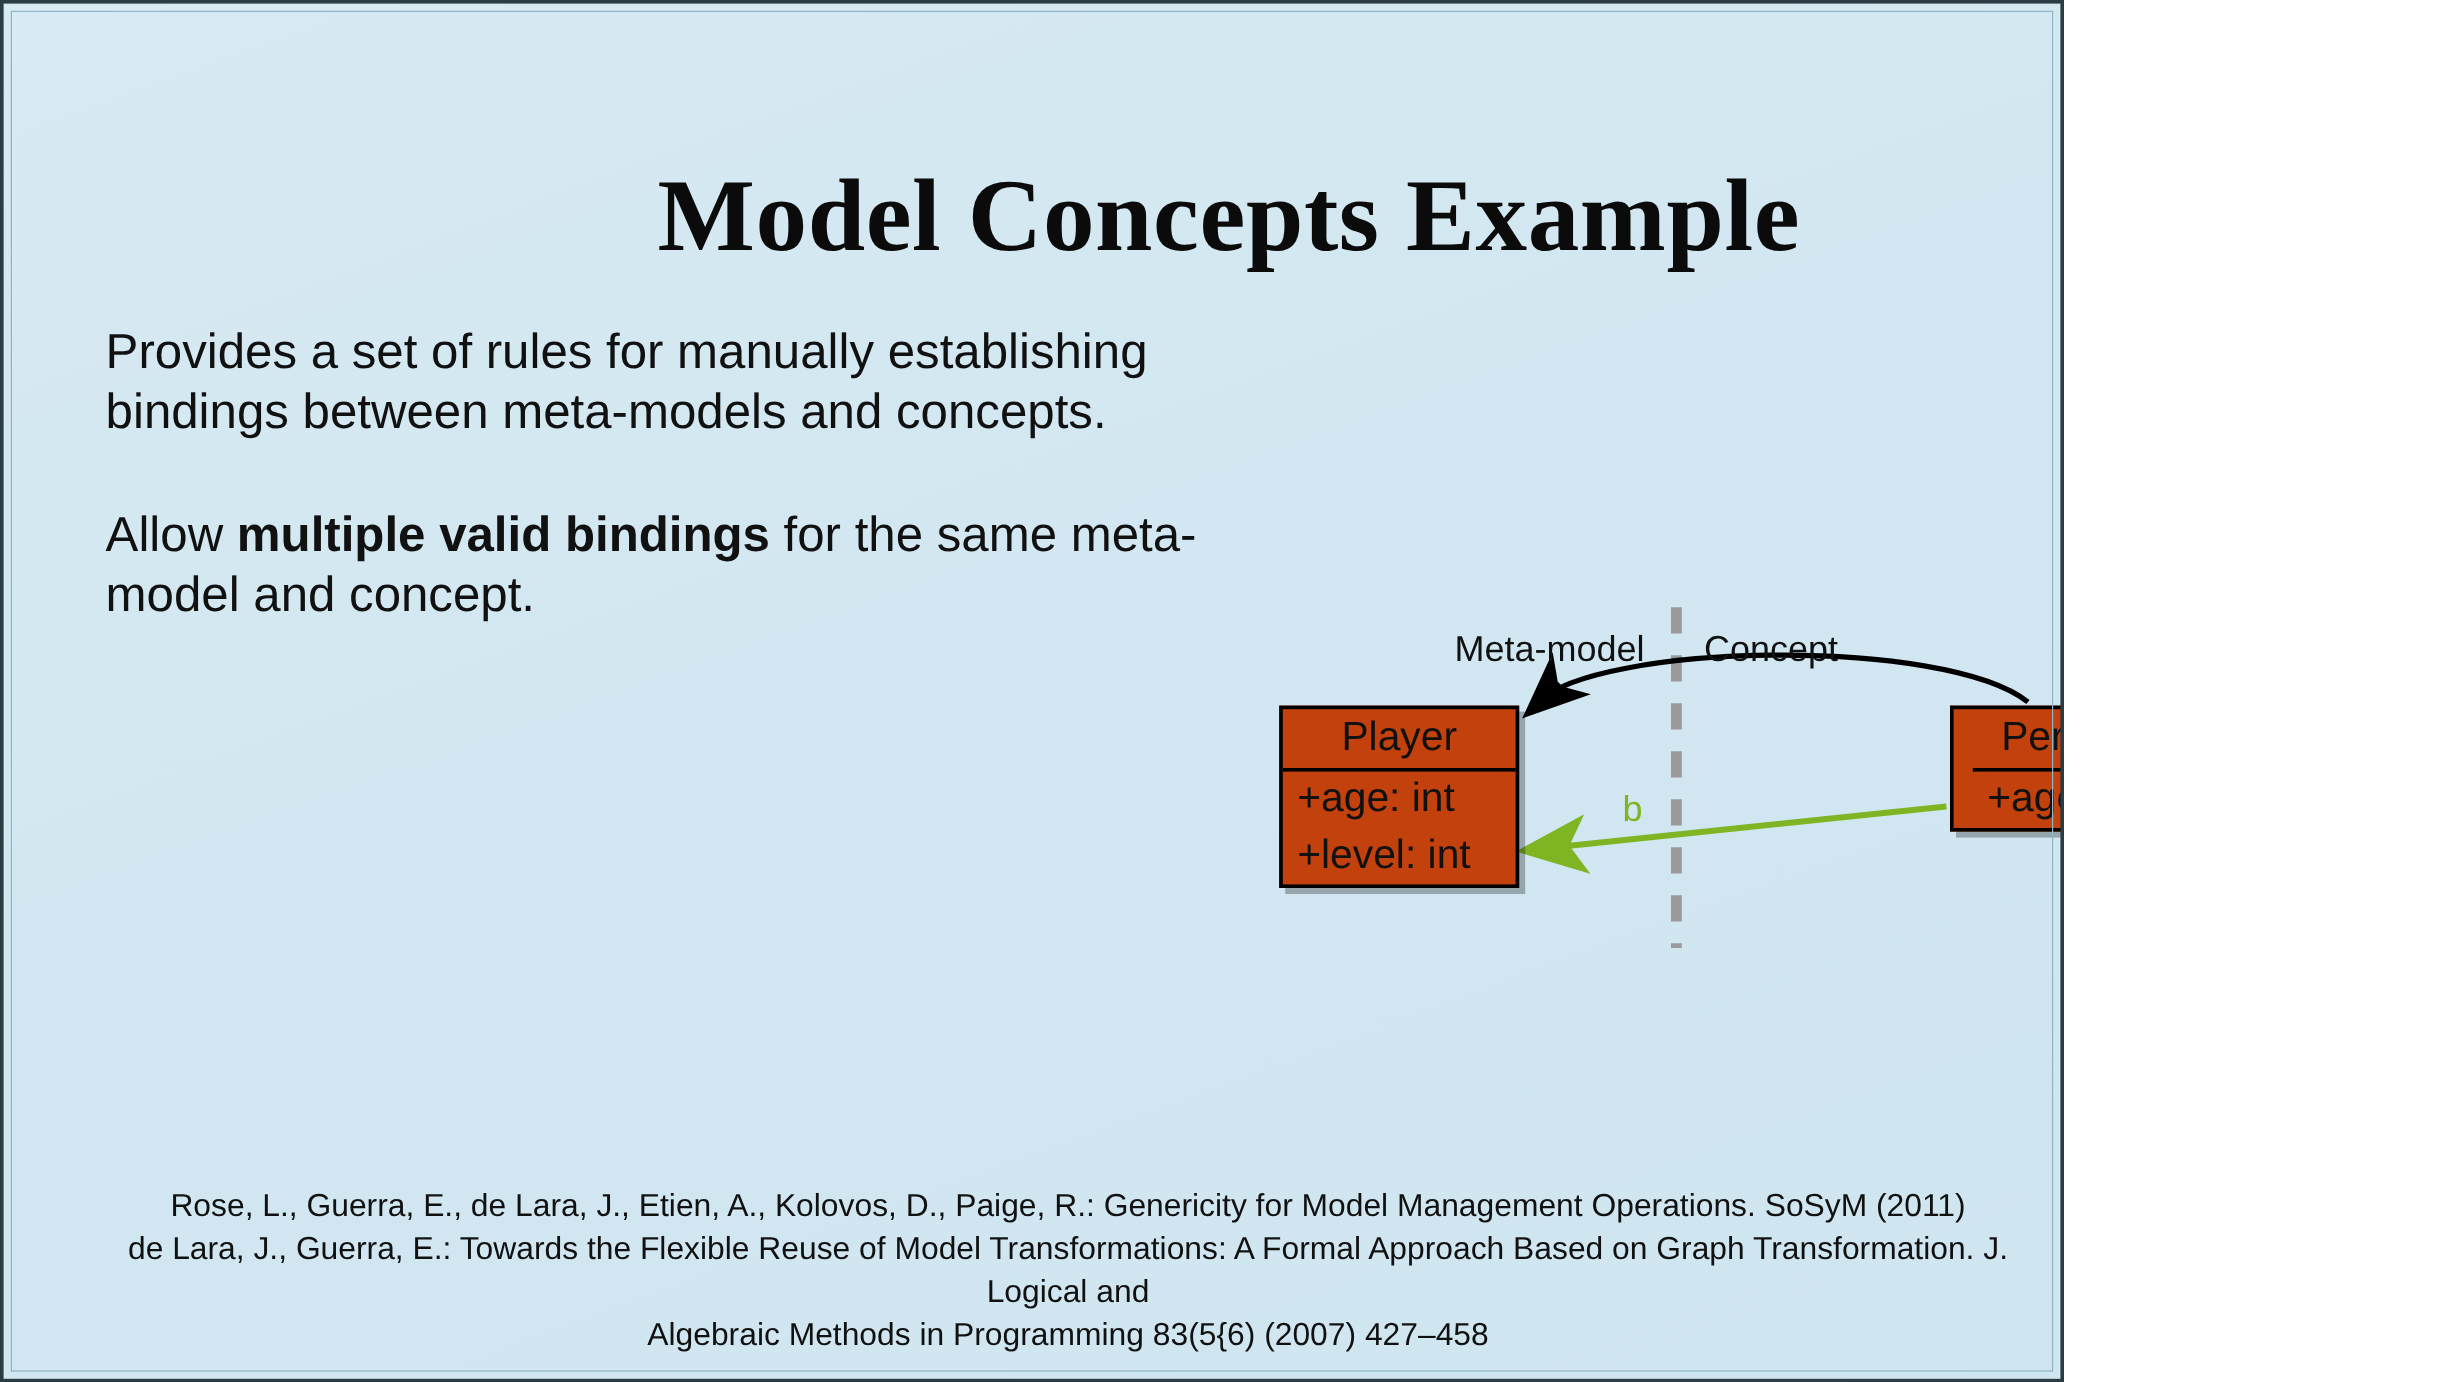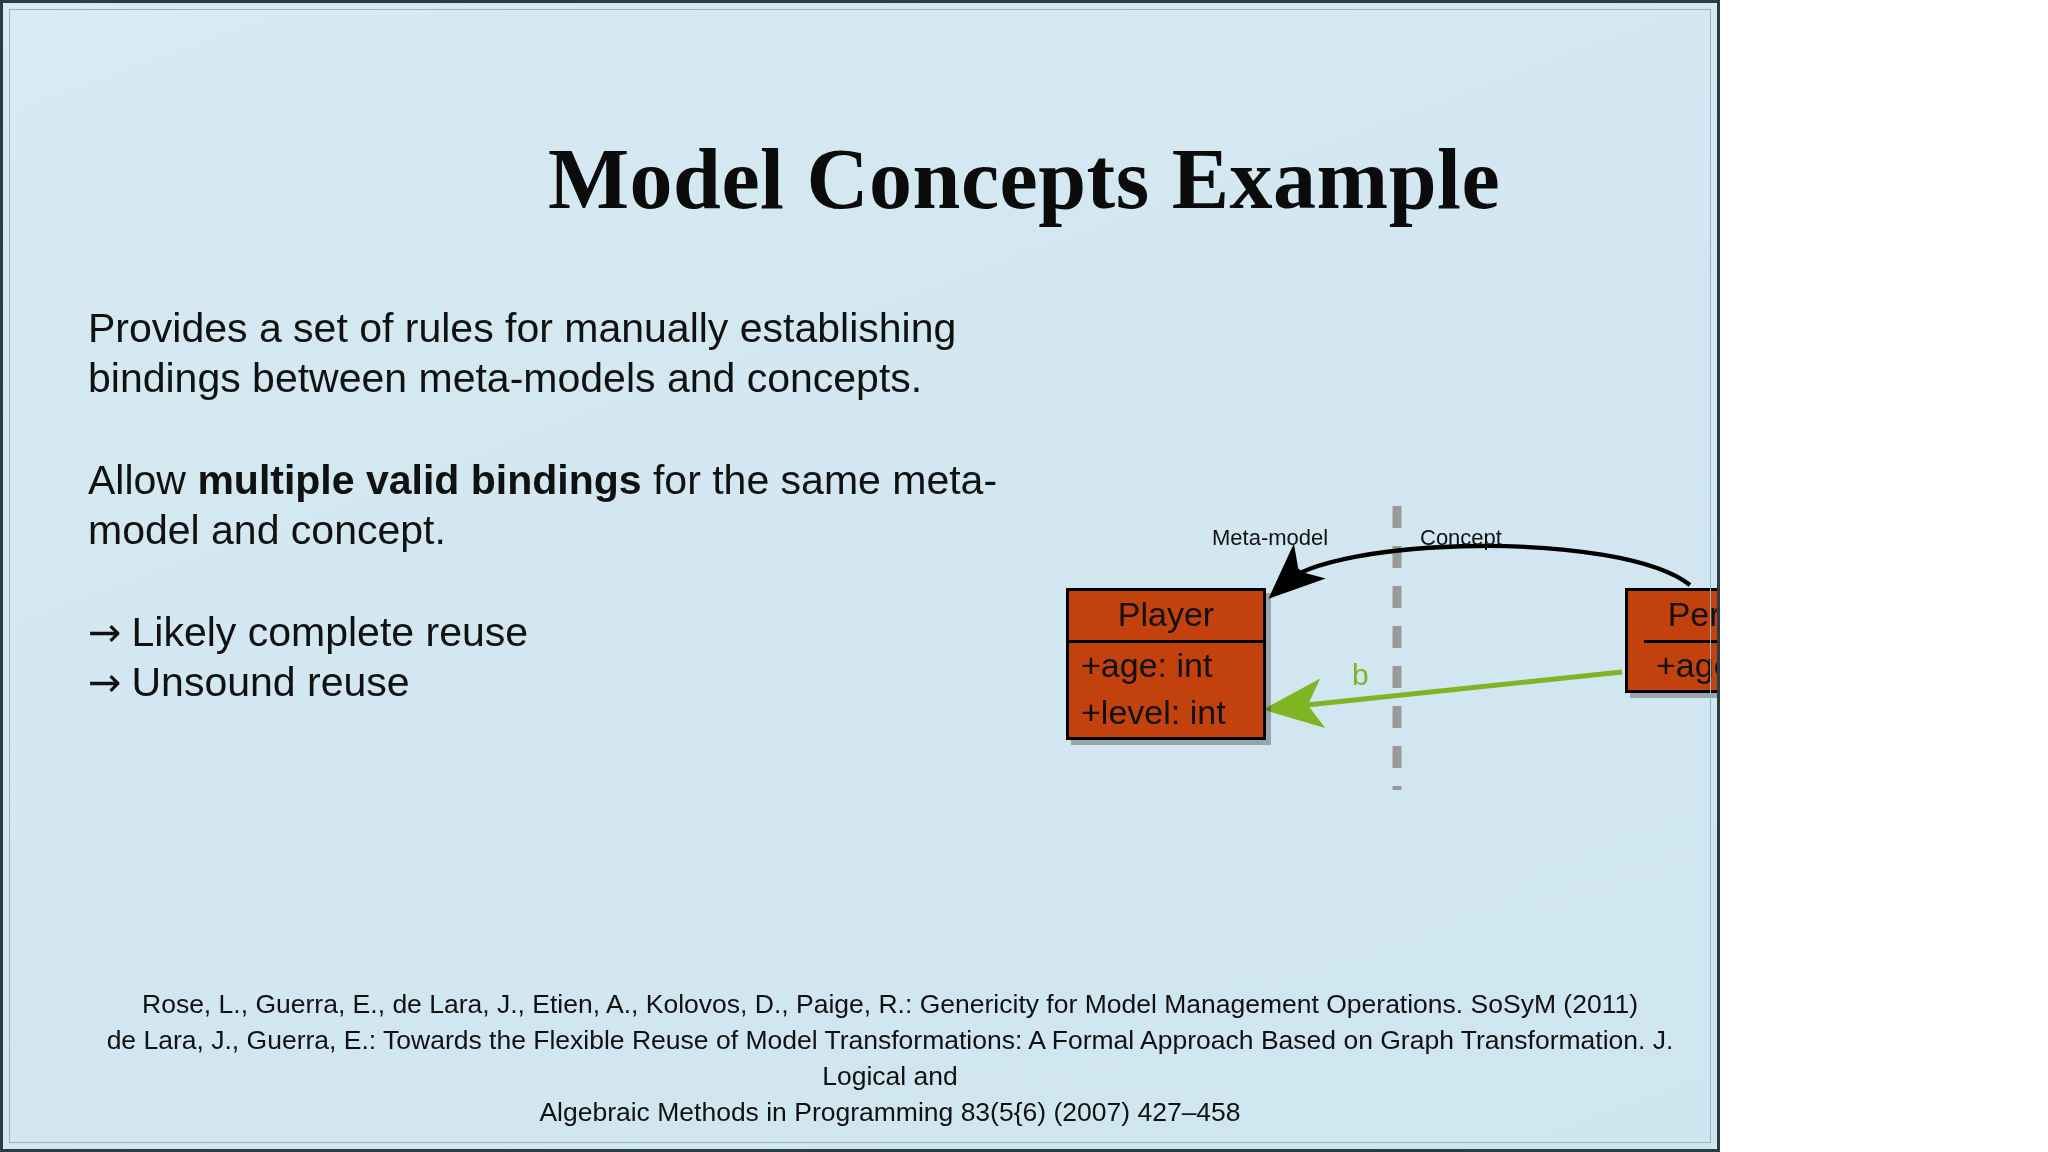--- a/index.html
+++ b/index.html
@@ -53,21 +53,20 @@
 
   
   #body-text {
     position: absolute;
     left: 88px;
     top: 268px;
     width: 1000px;
     font-size: 41px;
     line-height: 50px;
     color: #111111;
-    margin-top: 35px;
   }
   .para { margin: 0 0 52px 0; }
   .para:last-child { margin-bottom: 0; }
   .bold { font-weight: bold; }
   .arrow-line {
     white-space: nowrap;
   }
   .arrow-glyph {
     font-family: "DejaVu Sans", sans-serif;
     font-size: 40px;
@@ -79,21 +78,21 @@
     position: absolute;
     left: 1000px;
     top: 500px;
     width: 960px;
     height: 400px;
   }
   #diagram svg { position: absolute; left: 0; top: 0; }
 
   .lbl-metamodel, .lbl-concept {
     position: absolute;
-    font-size: 22px;
+    font-size: 30px;
     color: #111;
     white-space: nowrap;
   }
   .lbl-metamodel { left: 212px; top: 25px; }
   .lbl-concept   { left: 420px; top: 25px; }
 
   .umlbox {
     position: absolute;
     background: #c2410c;
     border: 3px solid #000000;
@@ -154,24 +153,20 @@
     <p class="para">
       <span>Provides a set of rules for manually establishing</span><br>
       <span>bindings between meta-models and concepts.</span>
     </p>
 
     <p class="para">
       <span>Allow </span><span class="bold">multiple valid bindings</span><span> for the same meta-</span><br>
       <span>model and concept.</span>
     </p>
 
-    <p class="para">
-      <span class="arrow-line"><span class="arrow-glyph">→</span><span>Likely complete reuse</span></span><br>
-      <span class="arrow-line"><span class="arrow-glyph">→</span><span>Unsound reuse</span></span>
-    </p>
 
   </div>
 
   <div id="diagram">
 
     <svg width="960" height="400" viewBox="0 0 960 400">
 
       <line x1="397" y1="6" x2="397" y2="290" stroke="#9a9a9a" stroke-width="9" stroke-dasharray="22,18"></line>
 
       <defs>

